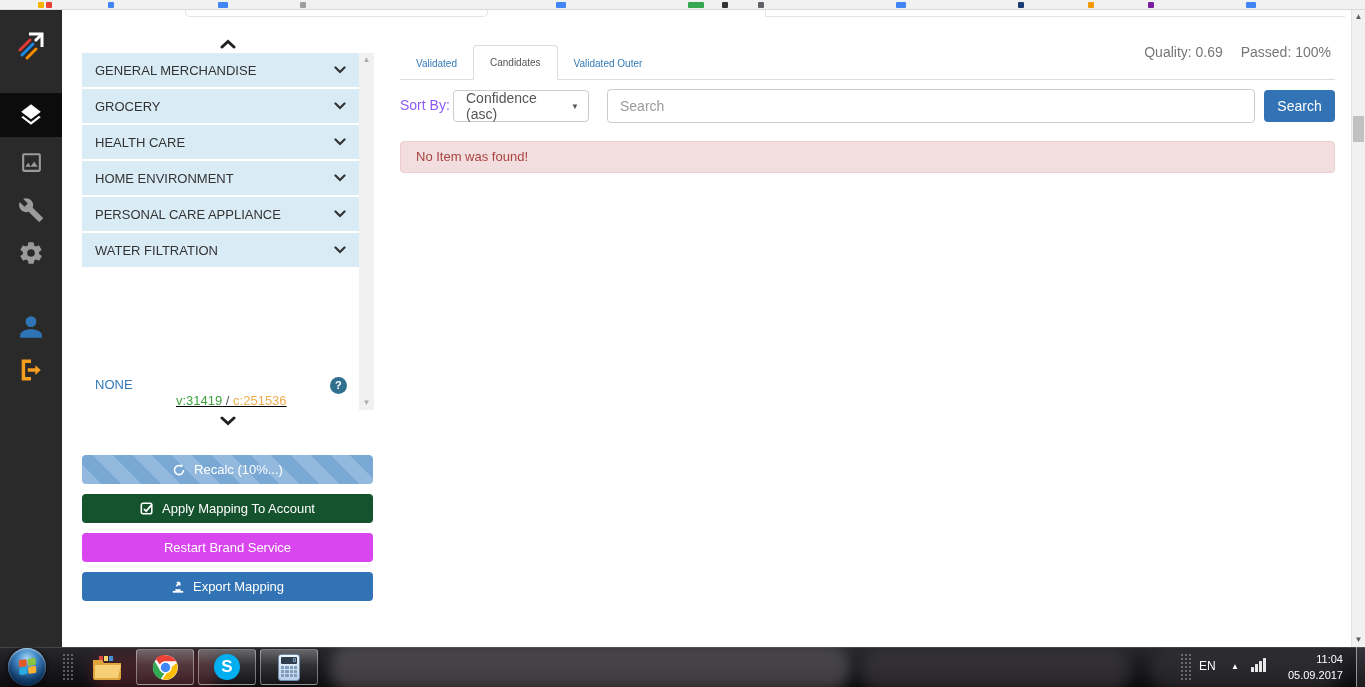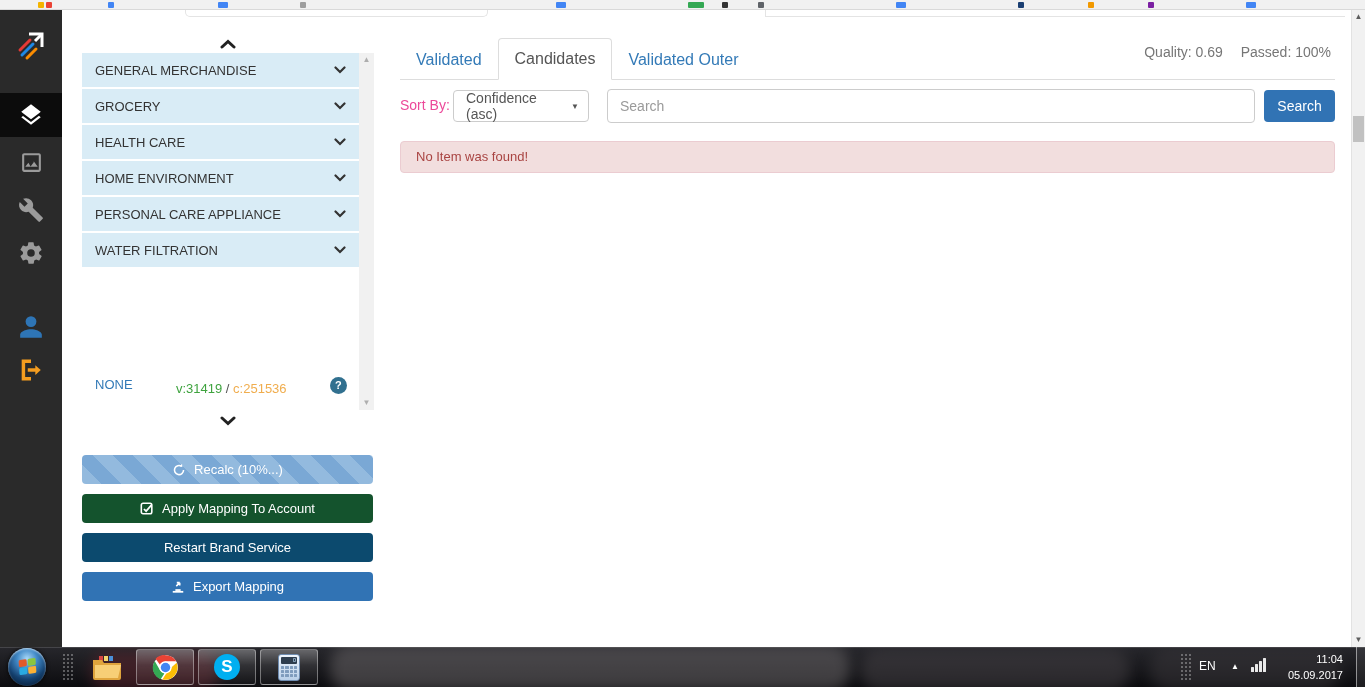--- a/index.html
+++ b/index.html
@@ -30,44 +30,44 @@
   .cat-list{position:absolute;left:82px;top:43px;width:277px;}
   .cat-row{height:34px;margin-bottom:2px;background:#d9ecf6;display:flex;align-items:center;
     justify-content:space-between;padding:0 13px;font-size:13px;color:#333;cursor:pointer;}
   .cat-scroll{position:absolute;left:359px;top:43px;width:15px;height:357px;background:#f1f1f1;}
   .cat-scroll .arr{position:absolute;left:0;width:15px;height:14px;text-align:center;
     font-size:8px;line-height:14px;color:#aeaeae;cursor:pointer;}
   .cat-scroll .arr.down{bottom:0;}
   .none-row{position:absolute;left:82px;top:367px;width:277px;height:34px;background:#fff;
     display:flex;font-size:13px;}
   .none-label{color:#337ab7;margin-left:13px;cursor:pointer;}
-  .none-vals{margin:4px auto;}
+  .none-vals{margin:16px auto;text-decoration:underline;}
   .v-green{color:#3fa33f;} .sep{color:#555;} .c-orange{color:#f0ad4e;}
   .help-badge{width:17px;height:17px;border-radius:50%;background:#31708f;color:#fff;
     font-size:11px;font-weight:bold;text-align:center;line-height:17px;margin-right:12px;cursor:pointer;}
 
   
   .act-btn{position:absolute;left:82px;width:291px;height:29px;border:none;border-radius:4px;
     color:#fff;font-size:13px;font-family:inherit;display:flex;align-items:center;
     justify-content:center;gap:8px;cursor:pointer;}
   .recalc{top:445px;background:repeating-linear-gradient(45deg,#93bade 0 14px,#7aa8d5 14px 28px);}
   .apply{top:484px;background:#14532d;}
-  .restart{top:523px;background:#0c4a6e;}
+  .restart{top:523px;background:#d946ef;}
   .export{top:562px;background:#3173b4;}
 
   
   .main{position:absolute;left:400px;top:0;width:935px;height:637px;}
   .tabs{position:absolute;left:0;top:28px;width:935px;height:42px;border-bottom:1px solid #ddd;
     display:flex;align-items:flex-end;}
-  .tab{padding:11px 16px;font-size:16px;color:#337ab7;cursor:pointer;position:relative;bottom:-1px;}
+  .tab{padding:11px 16px;font-size:10px;color:#337ab7;cursor:pointer;position:relative;bottom:-1px;}
   .tab.active{background:#fff;border:1px solid #ddd;border-bottom-color:#fff;
     border-radius:4px 4px 0 0;color:#555;}
   .stats{position:absolute;right:4px;top:34px;font-size:14px;color:#767676;}
   .stats span{margin-left:14px;}
-  .sort-label{position:absolute;left:0;top:87px;font-size:14px;color:#ec4899;}
+  .sort-label{position:absolute;left:0;top:87px;font-size:14px;color:#8b5cf6;}
   .sort-select{position:absolute;left:53px;top:80px;width:136px;height:32px;background:#fff;
     border:1px solid #ccc;border-radius:4px;font-size:14px;color:#555;display:flex;
     align-items:center;padding:0 26px 0 12px;cursor:pointer;}
   .sort-select .caret{position:absolute;right:9px;font-size:8px;color:#555;}
   .search-input{position:absolute;left:207px;top:79px;width:648px;height:34px;border:1px solid #ccc;
     border-radius:4px;padding:0 12px;font-size:14px;color:#555;font-family:inherit;outline:none;}
   .search-input::placeholder{color:#9a9a9a;}
   .search-btn{position:absolute;left:864px;top:80px;width:71px;height:32px;background:#3173b4;
     border:none;border-radius:4px;color:#fff;font-size:14px;font-family:inherit;cursor:pointer;}
   .alert-danger{position:absolute;left:0;top:131px;width:935px;height:32px;background:#f2dede;

